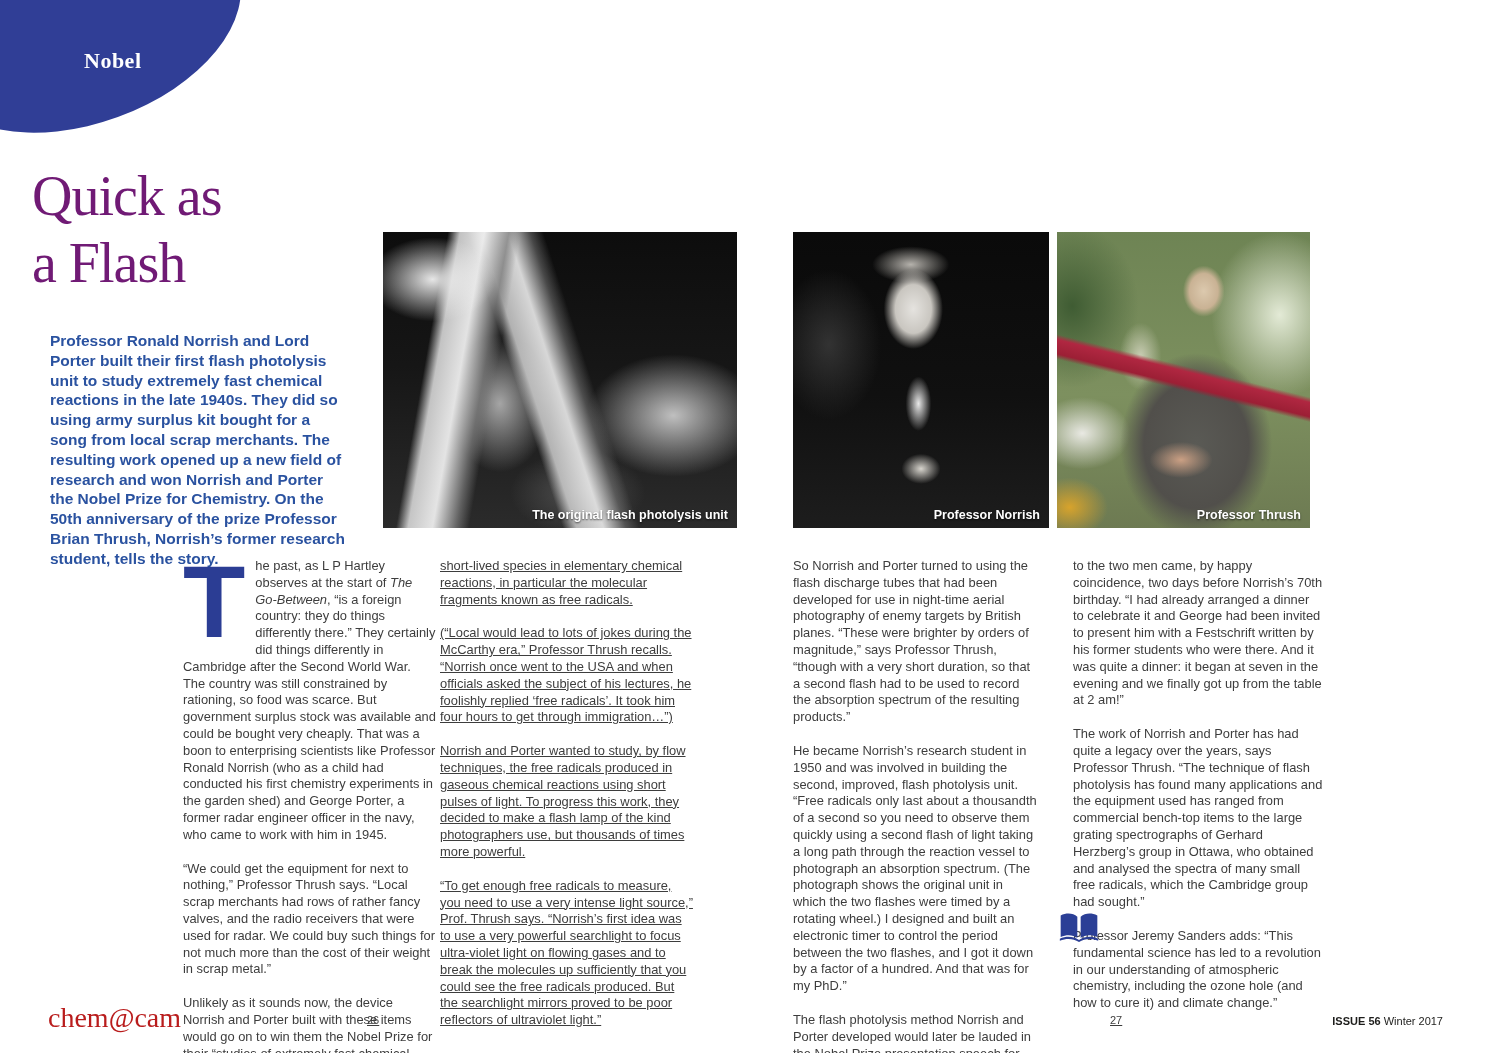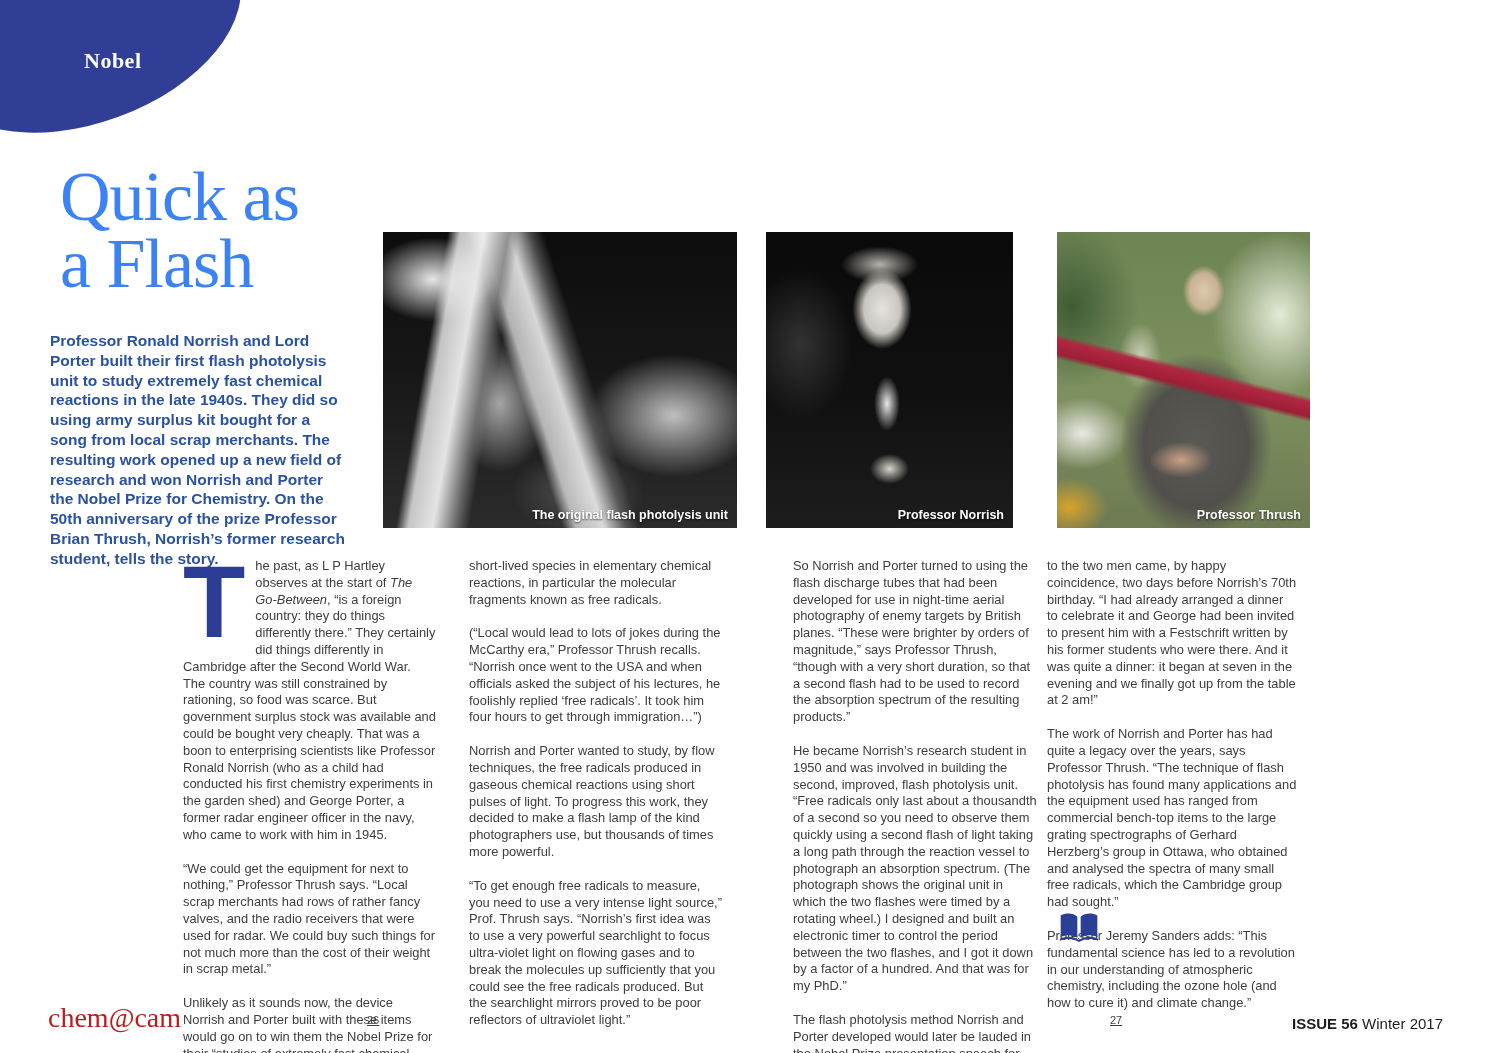--- a/index.html
+++ b/index.html
@@ -6,86 +6,86 @@
   .spread{position:relative;width:1489px;height:1053px;background:#ffffff;overflow:hidden;
           font-family:"Liberation Sans",sans-serif;color:#3d3d3d;}
 
   
   .nobel-ellipse{position:absolute;left:-78px;top:-72px;width:325px;height:195px;
                  background:#303e96;border-radius:50%;transform:rotate(-20deg);}
   .nobel-label{position:absolute;left:84px;top:48px;color:#ffffff;
                font-family:"Liberation Serif",serif;font-weight:bold;font-size:22px;letter-spacing:.5px;}
 
   
-  .title{position:absolute;left:60px;top:163px;font-family:"Liberation Serif",serif;
-         font-size:70px;line-height:67px;color:#3b82f6;letter-spacing:-1px;}
+  .title{position:absolute;left:32px;top:163px;font-family:"Liberation Serif",serif;
+         font-size:56px;line-height:67px;color:#701a75;letter-spacing:-1px;}
 
   
   .intro{position:absolute;left:50px;top:331px;width:300px;font-size:15.5px;line-height:19.8px;
          font-weight:bold;color:#2a52a0;}
 
   
   .photo{position:absolute;top:232px;height:296px;overflow:hidden;}
   .photo .caption{position:absolute;right:9px;bottom:6px;color:#fff;font-weight:bold;
                   font-size:12.5px;text-shadow:0 1px 2px rgba(0,0,0,.65);}
   .photo-flash{left:383px;width:330px;background-color:#141414;background-image:
     radial-gradient(ellipse 90px 60px at 14% 16%,rgba(242,242,242,.95),rgba(242,242,242,0) 70%),
     linear-gradient(100deg,rgba(0,0,0,0) 16%,rgba(214,214,214,.9) 19%,rgba(238,238,238,.95) 25%,rgba(120,120,120,.7) 31%,rgba(0,0,0,0) 34%),
     linear-gradient(72deg,rgba(0,0,0,0) 40%,rgba(205,205,205,.85) 43%,rgba(236,236,236,.9) 49%,rgba(110,110,110,.6) 54%,rgba(0,0,0,0) 57%),
     radial-gradient(ellipse 70px 95px at 33% 58%,rgba(200,200,200,.8),rgba(200,200,200,0) 72%),
     radial-gradient(ellipse 120px 85px at 82% 62%,rgba(220,220,220,.85),rgba(220,220,220,0) 72%),
     radial-gradient(ellipse 90px 55px at 55% 88%,rgba(90,90,90,.8),rgba(90,90,90,0) 75%),
     linear-gradient(180deg,#0d0d0d 0%,#161616 45%,#2b2b2b 100%); padding-left: 24px;}
-  .photo-norrish{left:766px;width:247px;background-color:#0b0b0b;background-image:
+  .photo-norrish{left:793px;width:247px;background-color:#0b0b0b;background-image:
     radial-gradient(ellipse 26px 20px at 50% 80%,#d8d5ce 0%,rgba(216,213,206,0) 75%),
     radial-gradient(ellipse 16px 34px at 49% 58%,#e9e9e9 0%,rgba(233,233,233,0) 80%),
     radial-gradient(ellipse 40px 54px at 47% 26%,#e5e3df 0%,#c9c6c0 45%,rgba(40,40,40,0) 74%),
     radial-gradient(ellipse 55px 26px at 46% 11%,#b5b2ac 0%,rgba(181,178,172,0) 70%),
     radial-gradient(ellipse 70px 100px at 14% 38%,rgba(70,70,70,.65),rgba(70,70,70,0) 75%),
-    linear-gradient(180deg,#0a0a0a 0%,#101010 55%,#1d1d1d 100%);}
+    linear-gradient(180deg,#0a0a0a 0%,#101010 55%,#1d1d1d 100%); padding-left: 9px;}
   .photo-thrush{left:1057px;width:253px;background-color:#7b8f5e;background-image:
     radial-gradient(ellipse 26px 32px at 58% 20%,#dcc9ae 0%,#c9b294 55%,rgba(201,178,148,0) 80%),
     radial-gradient(ellipse 42px 24px at 49% 77%,#cba084 0%,rgba(203,160,132,0) 75%),
     linear-gradient(14deg,rgba(0,0,0,0) 47%,#9c1f35 48.5%,#b02741 52.5%,rgba(0,0,0,0) 54%),
     radial-gradient(ellipse 95px 115px at 55% 72%,#5a5a55 0%,#514f4b 55%,rgba(80,80,76,0) 80%),
     radial-gradient(ellipse 28px 45px at 33% 42%,#c9cdb4 0%,rgba(201,205,180,0) 75%),
     radial-gradient(ellipse 45px 35px at 5% 93%,#d7a32c 0%,rgba(215,163,44,0) 85%),
     radial-gradient(ellipse 60px 45px at 10% 68%,#e9e9e3 0%,rgba(233,233,227,0) 80%),
     radial-gradient(ellipse 95px 115px at 88% 28%,#e3ead6 0%,rgba(227,234,214,0) 72%),
     radial-gradient(ellipse 85px 105px at 6% 25%,#3f5c33 0%,rgba(63,92,51,0) 78%),
     linear-gradient(180deg,#6e8454 0%,#7d905f 55%,#6d7a52 100%);}
 
   
   .col{position:absolute;top:558px;font-size:12.9px;line-height:16.8px;color:#3d3d3d;}
   .col p{margin:0 0 17px 0;}
   .col-1{left:183px;width:253px;}
-  .col-2{left:469px;width:253px;}
+  .col-2{left:440px;width:253px;text-decoration:underline;}
   .col-3{left:793px;width:246px;}
-  .col-4{left:1047px;width:250px;}
+  .col-4{left:1073px;width:250px;}
   .dropcap{float:left;font-weight:bold;font-size:102px;line-height:82px;color:#2b3d94;
            margin:3px 10px 0 0;}
 
   
   .pullquote{position:absolute;left:1316px;top:564px;width:130px;text-align:right;
              font-weight:bold;font-size:15.5px;line-height:20.5px;color:#1d1d1b;}
 
   
   .readmore{position:absolute;left:1059px;top:909px;width:255px;}
   .readmore .icon{position:absolute;left:0;top:3px;}
   .readmore .texts{margin-left:48px;}
   .readmore .heading{color:#2b3f96;font-weight:bold;font-size:12.5px;margin:0 0 3px 0;}
   .readmore .cite{color:#2b3f96;font-size:12.2px;line-height:16px;margin:0;width:202px;}
 
   
   .footer-logo{position:absolute;left:48px;top:1002px;font-family:Liberation Serif, serif;
                font-size:28px;color:#b91c1c;}
   .page-num{position:absolute;top:1014px;font-size:11px;color:#3d3d3d;text-decoration:underline;}
   .page-num-left{left:367px;}
   .page-num-right{left:1110px;}
-  .issue{position:absolute;right:46px;top:1015px;font-size:15px;color:#1d1d1b;}
+  .issue{position:absolute;right:46px;top:1015px;font-size:11px;color:#1d1d1b;}
   .issue b{font-weight:bold;}
   i{font-style:italic;}
 </style>
 </head>
 <body>
 
 <div class="spread">
 
   <div class="nobel-ellipse"></div>
   <div class="nobel-label">Nobel</div>

